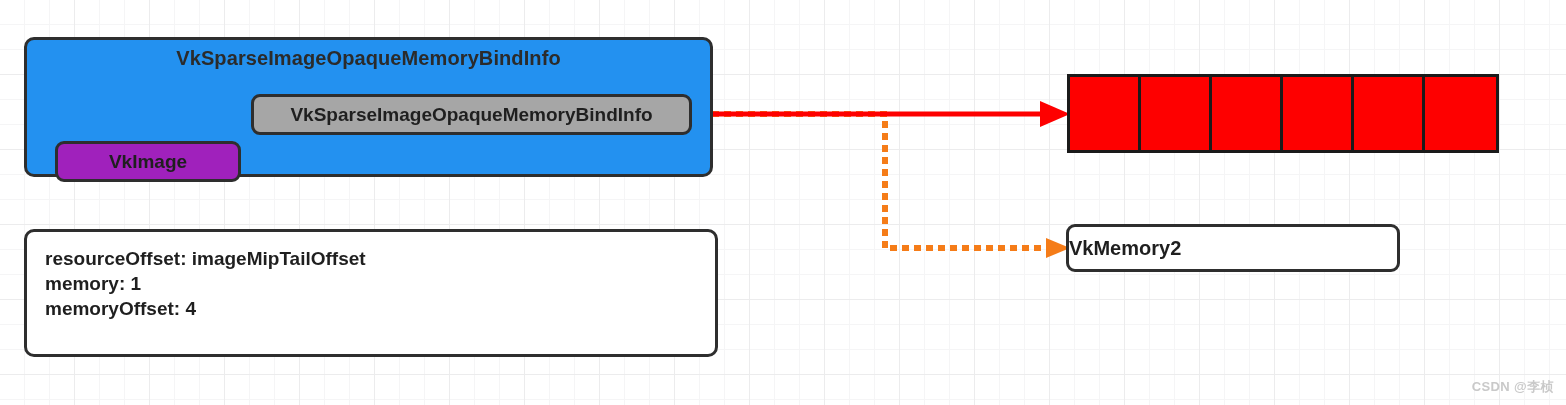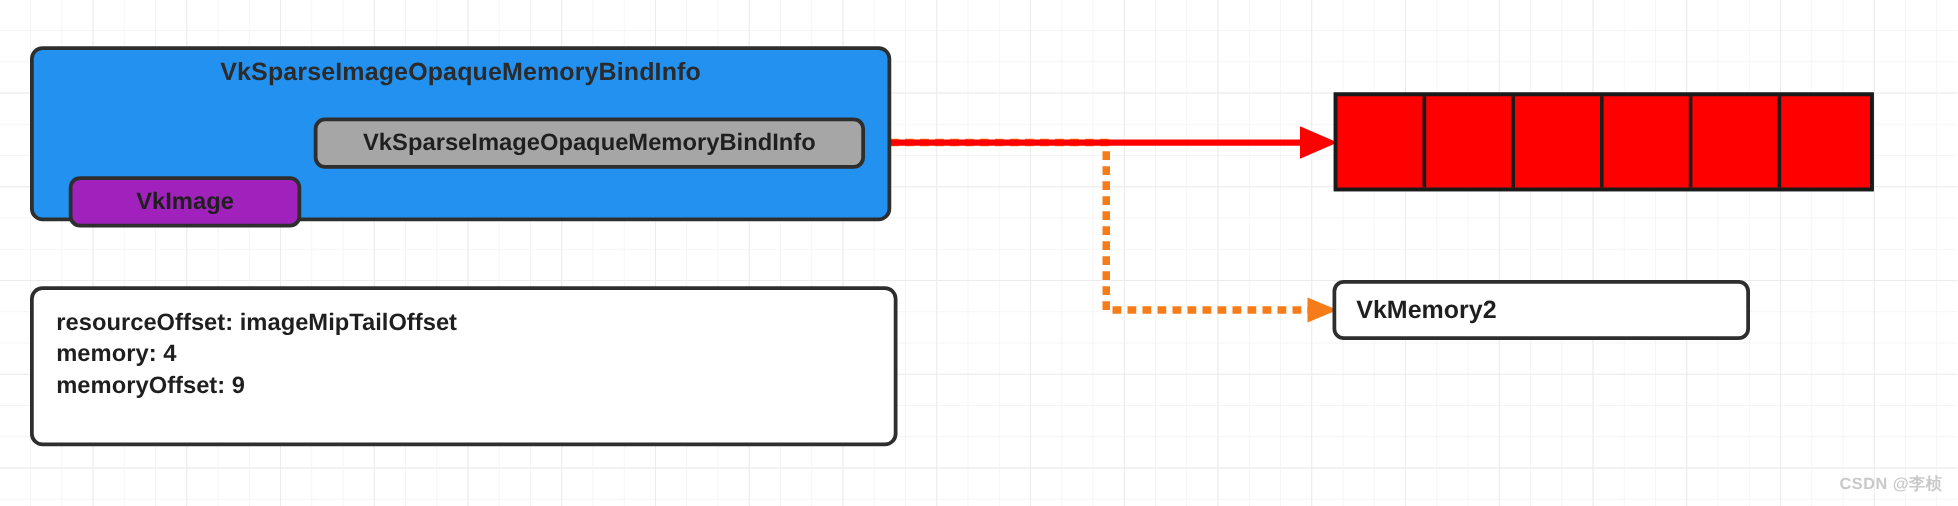--- a/index.html
+++ b/index.html
@@ -134,21 +134,20 @@
     left: 1066px;
     top: 224px;
     width: 334px;
     height: 48px;
     background: #ffffff;
     border: 3px solid #2e2e2e;
     border-radius: 9px;
     box-sizing: border-box;
     display: flex;
     align-items: center;
-    padding-left: 16px;
     font-size: 20px;
     color: #1f1f1f;
   }
 
   
   .connectors {
     position: absolute;
     left: 0;
     top: 0;
     width: 1566px;
@@ -182,22 +181,22 @@
   </svg>
 
   <div class="bind-info-box">
     <div class="bind-info-title">VkSparseImageOpaqueMemoryBindInfo</div>
     <div class="vkimage-chip">VkImage</div>
     <div class="bindinfo-chip">VkSparseImageOpaqueMemoryBindInfo</div>
   </div>
 
   <div class="details-box">
     <div class="details-line">resourceOffset: imageMipTailOffset</div>
-    <div class="details-line">memory: 4</div>
-    <div class="details-line">memoryOffset: 9</div>
+    <div class="details-line">memory: 1</div>
+    <div class="details-line">memoryOffset: 4</div>
   </div>
 
   <div class="mem-blocks">
     <div class="mem-block"></div>
     <div class="mem-block"></div>
     <div class="mem-block"></div>
     <div class="mem-block"></div>
     <div class="mem-block"></div>
     <div class="mem-block"></div>
   </div>

